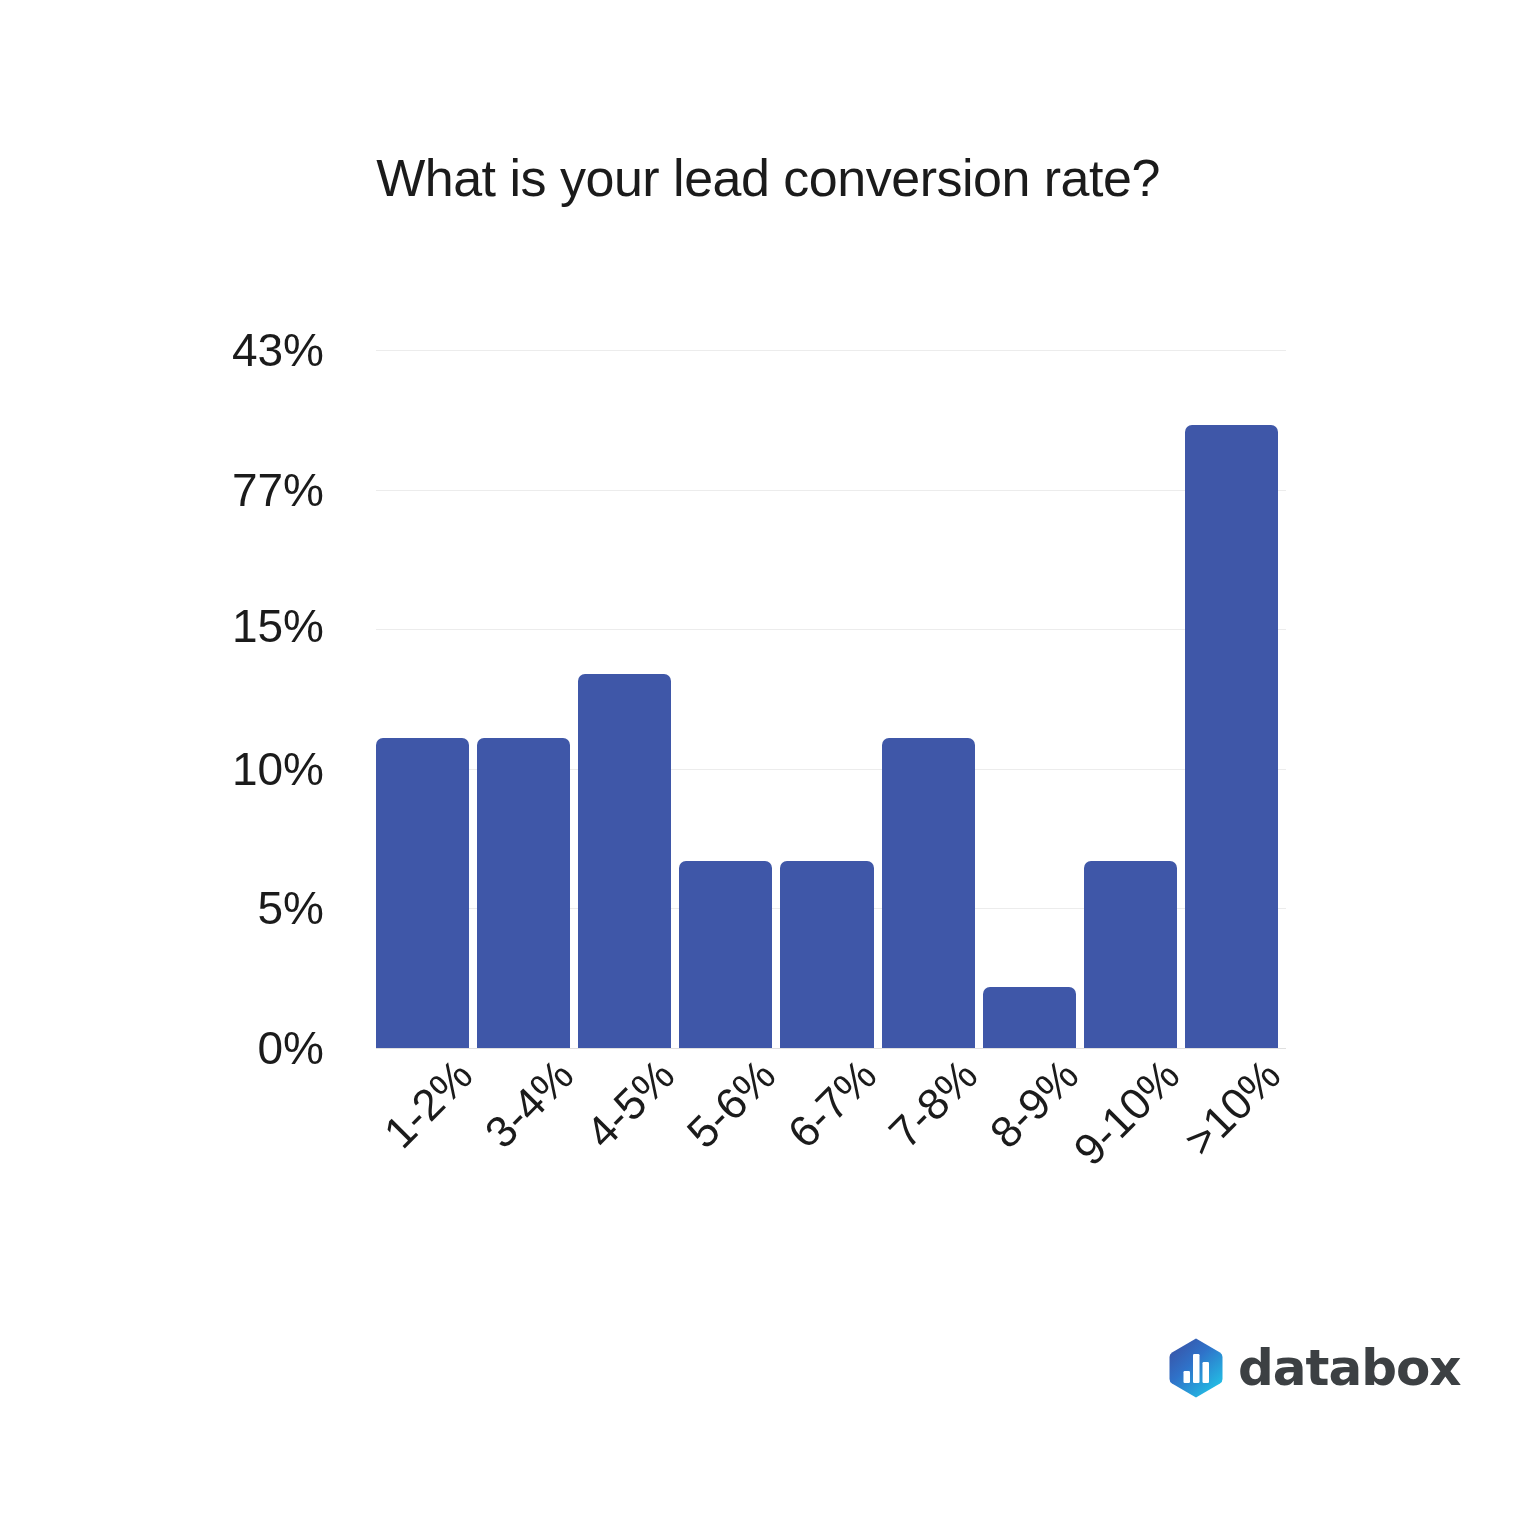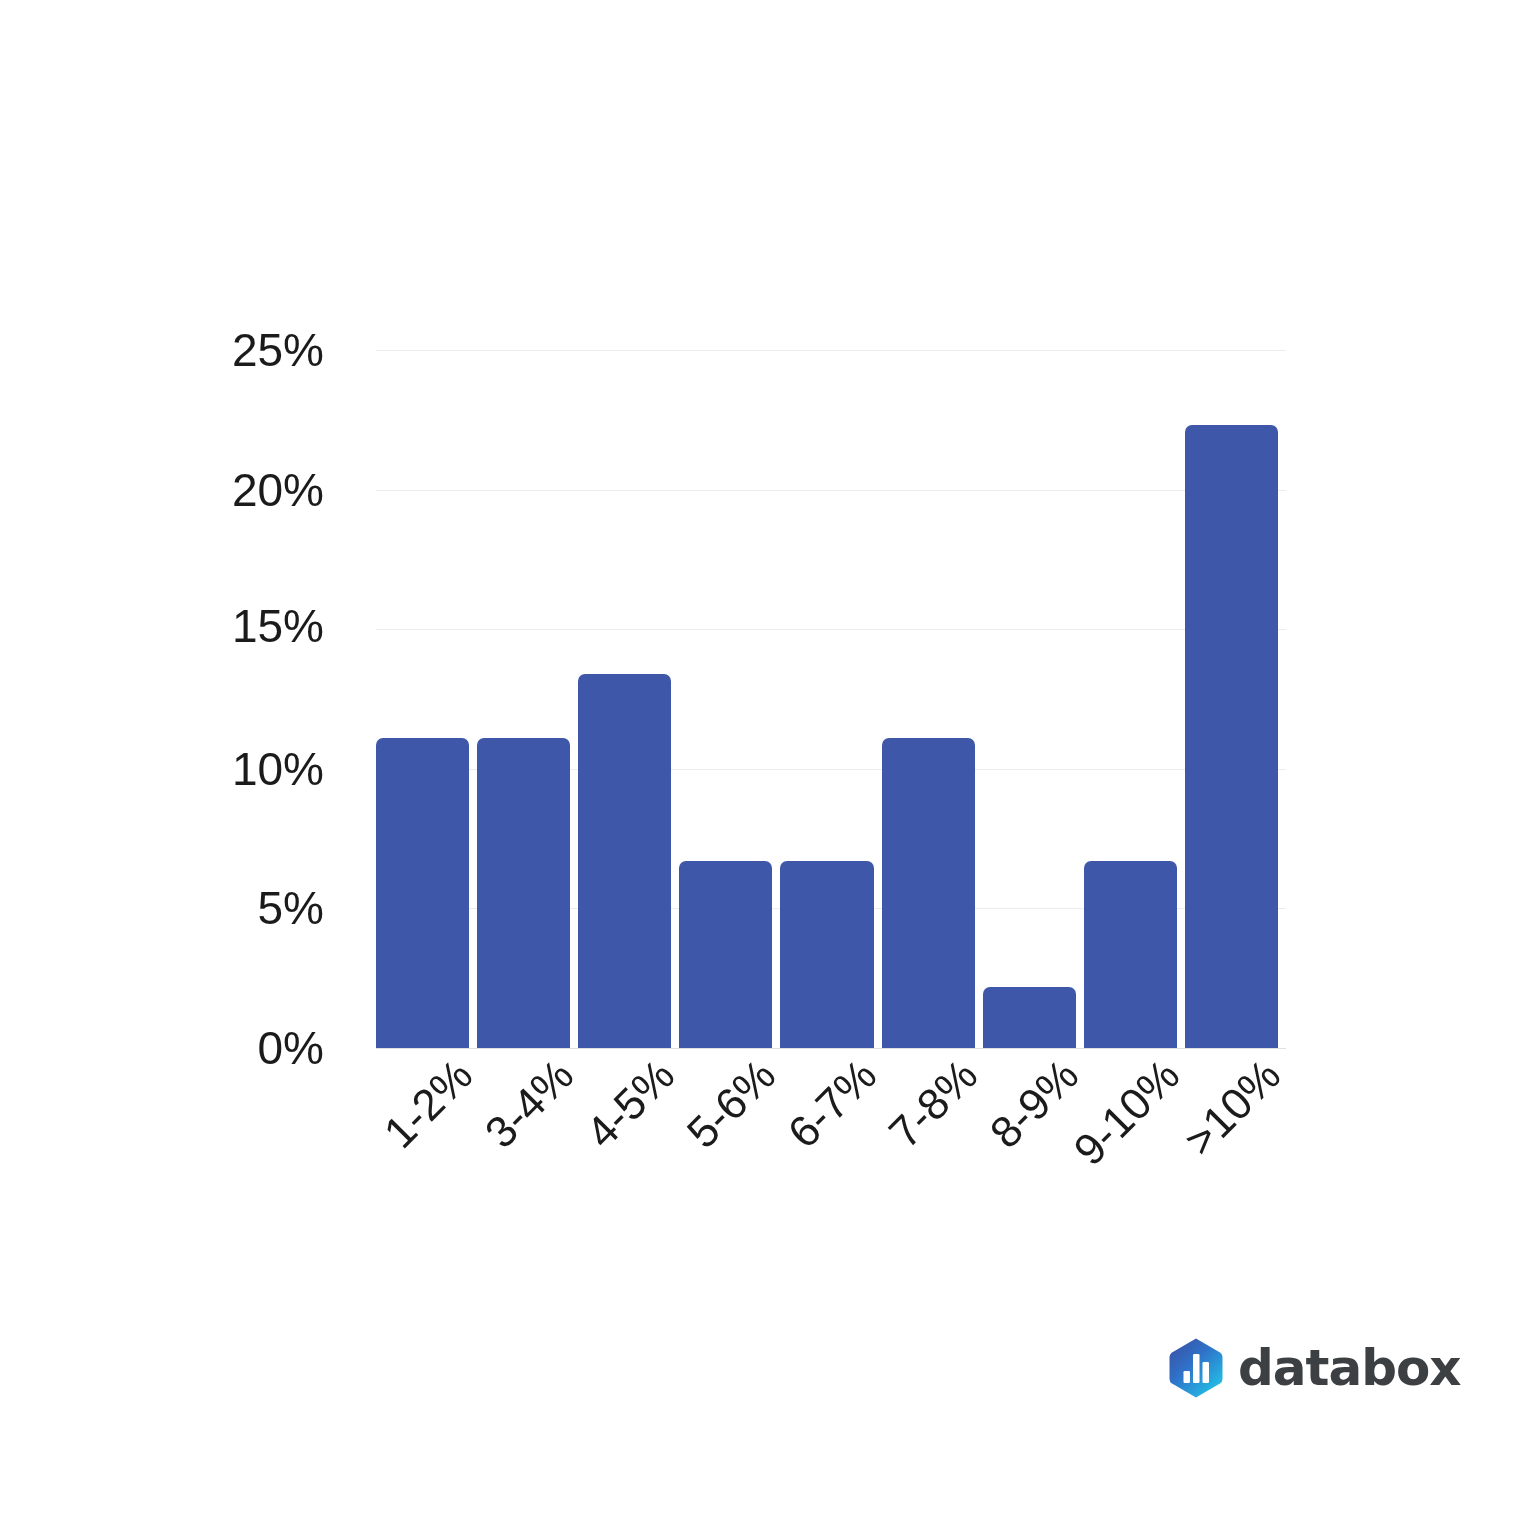--- a/index.html
+++ b/index.html
@@ -140,28 +140,29 @@
     letter-spacing: -1px;
     line-height: 1;
     font-family: "DejaVu Sans", sans-serif;
   }
 </style>
 </head>
 <body>
 
 <div class="figure">
 
+  <div class="chart-title">What is your lead conversion rate?</div>
 
   <div class="y-axis">
       <div class="y-tick" style="top: 698px;">0%</div>
       <div class="y-tick" style="top: 558.4px;">5%</div>
       <div class="y-tick" style="top: 418.8px; text-align: right;">10%</div>
       <div class="y-tick" style="top: 276px;">15%</div>
-      <div class="y-tick" style="top: 139.6px;">20%</div>
-      <div class="y-tick" style="top: 0px;">25%</div>
+      <div class="y-tick" style="top: 139.6px;">77%</div>
+      <div class="y-tick" style="top: 0px;">43%</div>
     </div>
 
   <div class="plot">
     <div class="gridline zero" style="top: 698px;"></div>
       <div class="gridline" style="top: 558.4px;"></div>
       <div class="gridline" style="top: 418.8px;"></div>
       <div class="gridline" style="top: 279.2px;"></div>
       <div class="gridline" style="top: 139.6px;"></div>
       <div class="gridline" style="top: 0px;"></div>
       <div class="bars">

